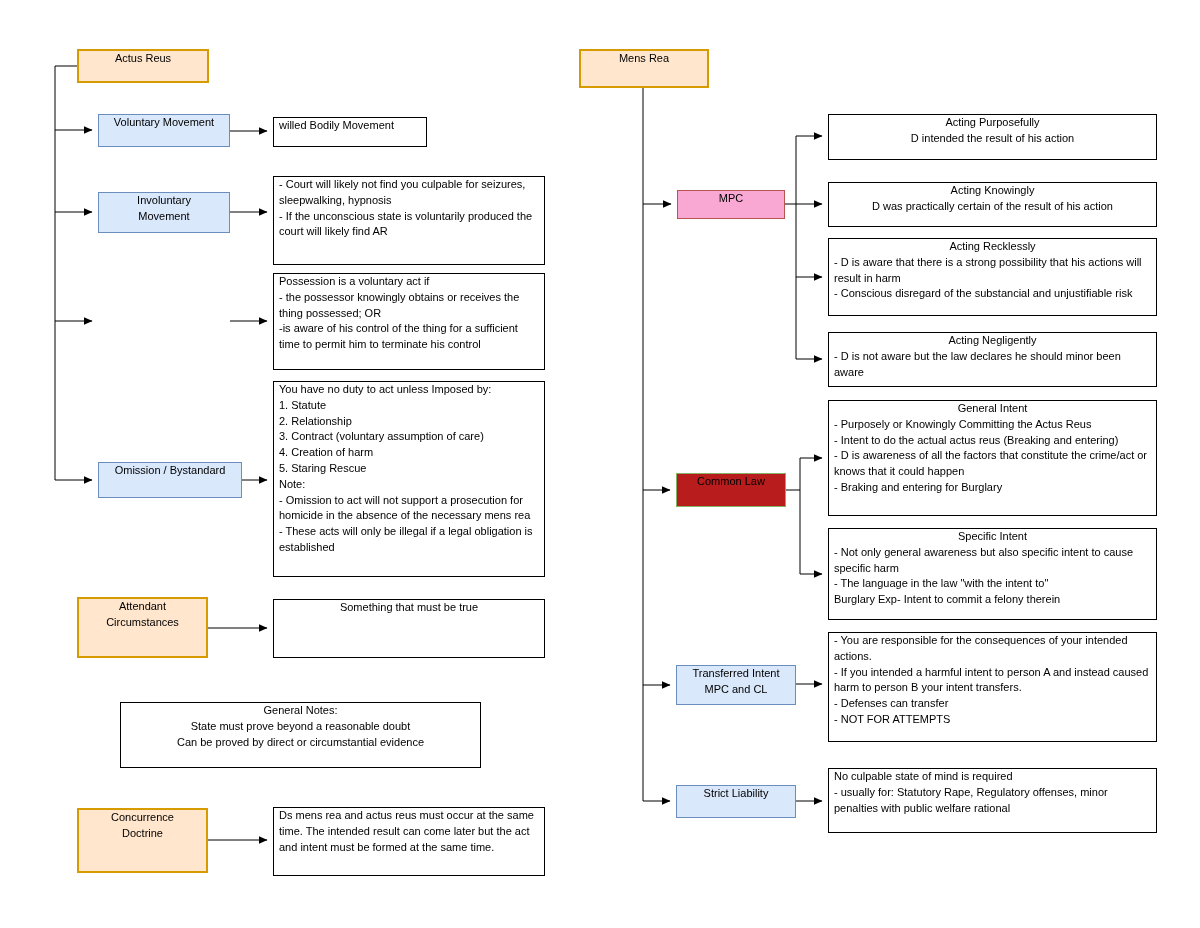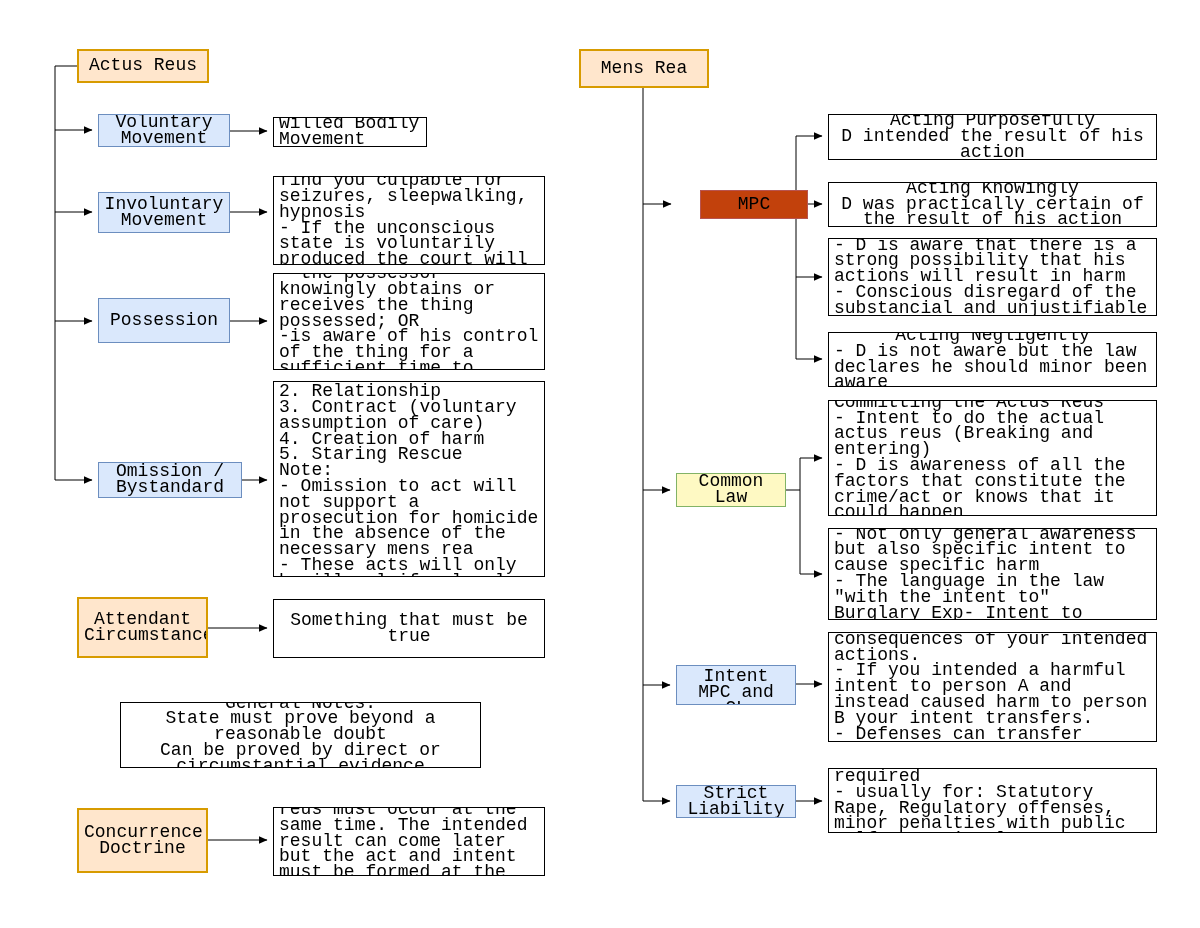--- a/index.html
+++ b/index.html
@@ -4,30 +4,30 @@
 <style>
   html,body { margin:0; padding:0; background:#ffffff; }
   #canvas {
     position:relative; width:1200px; height:928px; background:#ffffff;
     font-family:"Liberation Sans", sans-serif; color:#000;
   }
   #wires { position:absolute; left:0; top:0; width:1200px; height:928px; }
   .node {
     position:absolute; box-sizing:border-box; background:#fff;
     border:1px solid #000; display:flex; flex-direction:column;
-    justify-content:center; font-size:18px; line-height:15.8px;
-    overflow:hidden; z-index:1;font-family:Liberation Mono, monospace;
+    font-size:11px; line-height:15.8px;
+    overflow:hidden; z-index:1;
   }
   .node .t { white-space:pre-line; padding:0 5px; }
   .c { text-align:center; }
   .l { text-align:left; }
   .orange { background:#FFE6CC; border:2px solid #D79B00; }
   .blue   { background:#DAE8FC; border:1px solid #6C8EBF; }
-  .red    { background:#c2410c; border:1px solid #B85450;margin-left:23px; }
-  .green  { background:#fef9c3; border:1px solid #82B366; }
+  .red    { background:#f9a8d4; border:1px solid #B85450; }
+  .green  { background:#b91c1c; border:1px solid #82B366; }
   .plain  { background:#FFFFFF; border:1px solid #000000; }
 </style>
 </head>
 <body>
 
 <div id="canvas">
 
   <svg id="wires" viewBox="0 0 1200 928" xmlns="http://www.w3.org/2000/svg">
     <defs>
       <marker id="ah" markerWidth="9" markerHeight="8" refX="8.5" refY="4" orient="auto">
@@ -85,23 +85,20 @@
 
   <div class="node blue" style="left:98px;top:192px;width:132px;height:41px">
     <div class="t c">Involuntary
 Movement</div>
   </div>
   <div class="node plain" style="left:273px;top:176px;width:272px;height:89px">
     <div class="t l">- Court will likely not find you culpable for seizures, sleepwalking, hypnosis
 - If the unconscious state is voluntarily produced the court will likely find AR</div>
   </div>
 
-  <div class="node blue" style="left:98px;top:298px;width:132px;height:45px">
-    <div class="t c">Possession</div>
-  </div>
   <div class="node plain" style="left:273px;top:273px;width:272px;height:97px">
     <div class="t l">Possession is a voluntary act if
 - the possessor knowingly obtains or receives the thing possessed; OR
 -is aware of his control of the thing for a sufficient time to permit him to terminate his control</div>
   </div>
 
   <div class="node blue" style="left:98px;top:462px;width:144px;height:36px">
     <div class="t c">Omission / Bystandard</div>
   </div>
   <div class="node plain" style="left:273px;top:381px;width:272px;height:196px">

